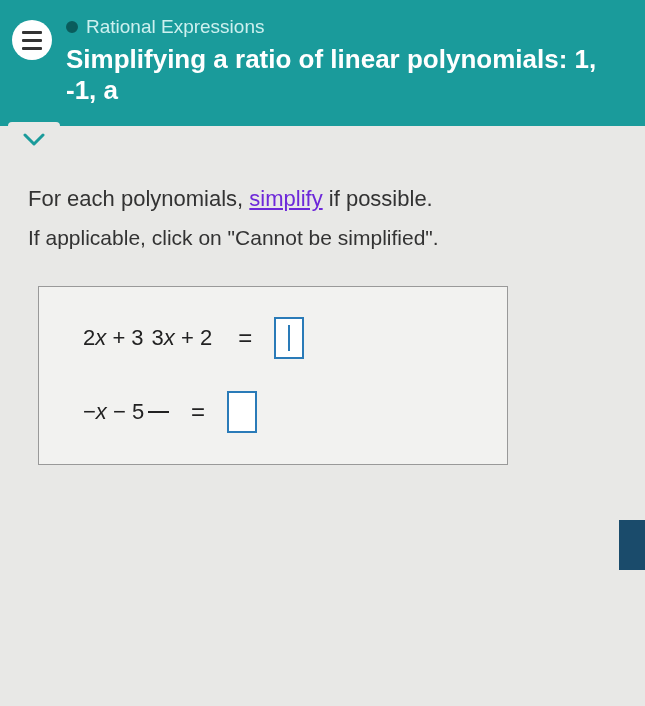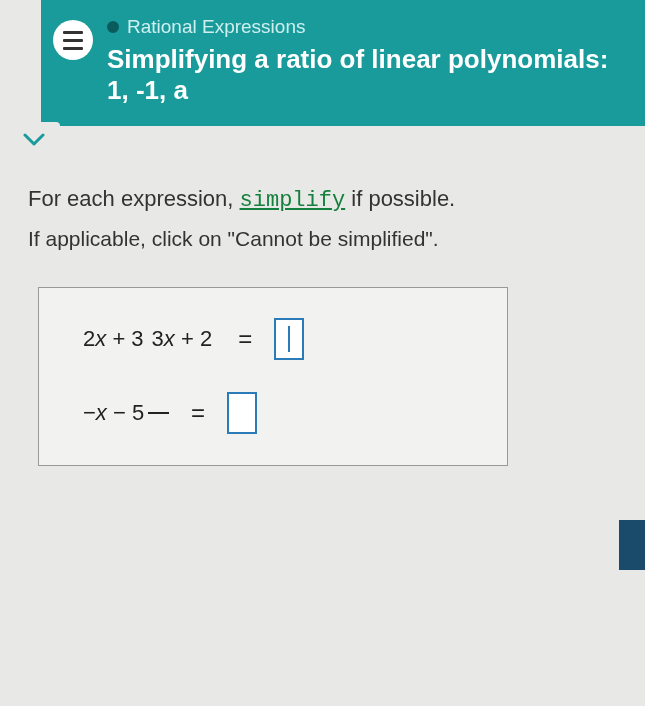--- a/index.html
+++ b/index.html
@@ -10,21 +10,20 @@
       height: 706px;
       overflow: hidden;
     }
     .header {
       background: #1a9b9b;
       color: #fff;
       padding: 16px 12px 20px 12px;
       display: flex;
       align-items: flex-start;
       gap: 14px;
-      margin-left: 41px;
     }
     .menu-btn {
       background: #fff;
       border-radius: 50%;
       width: 40px;
       height: 40px;
       display: flex;
       flex-direction: column;
       align-items: center;
       justify-content: center;
@@ -85,23 +84,22 @@
       margin-bottom: 14px;
       color: #333;
     }
     .instruction2 {
       font-size: 21px;
       margin-bottom: 36px;
       color: #333;
     }
     .simplify-link {
       text-decoration: underline;
-      color: #15803d;
+      color: #6d28d9;
       cursor: pointer;
-      font-family: Liberation Mono, monospace;
     }
     .problem-box {
       border: 1px solid #999;
       background: #f2f2f0;
       padding: 30px 40px 30px 40px;
       width: 470px;
       margin-left: 10px;
     }
     .equation-row {
       display: flex;
@@ -177,21 +175,21 @@
 </div>
 
 <div class="dropdown-tab">
   <svg width="22" height="14" viewBox="0 0 22 14">
     <path d="M2 2 L11 11 L20 2" stroke="#1a9b9b" stroke-width="3" fill="none" stroke-linecap="round" stroke-linejoin="round"></path>
   </svg>
 </div>
 
 <div class="content">
   <p class="instruction1">
-    <span>For each expression, </span><span class="simplify-link">simplify</span><span> if possible.</span>
+    <span>For each polynomials, </span><span class="simplify-link">simplify</span><span> if possible.</span>
   </p>
   <p class="instruction2">If applicable, click on "Cannot be simplified".</p>
 
   <div class="problem-box">
 
     <div class="equation-row">
       <div class="fraction">
         <div class="num"><span class="math-n">2</span><span class="math-x">x</span> <span class="math-n">+ 3</span></div>
         <div class="bar"></div>
         <div class="den"><span class="math-n">3</span><span class="math-x">x</span> <span class="math-n">+ 2</span></div>

